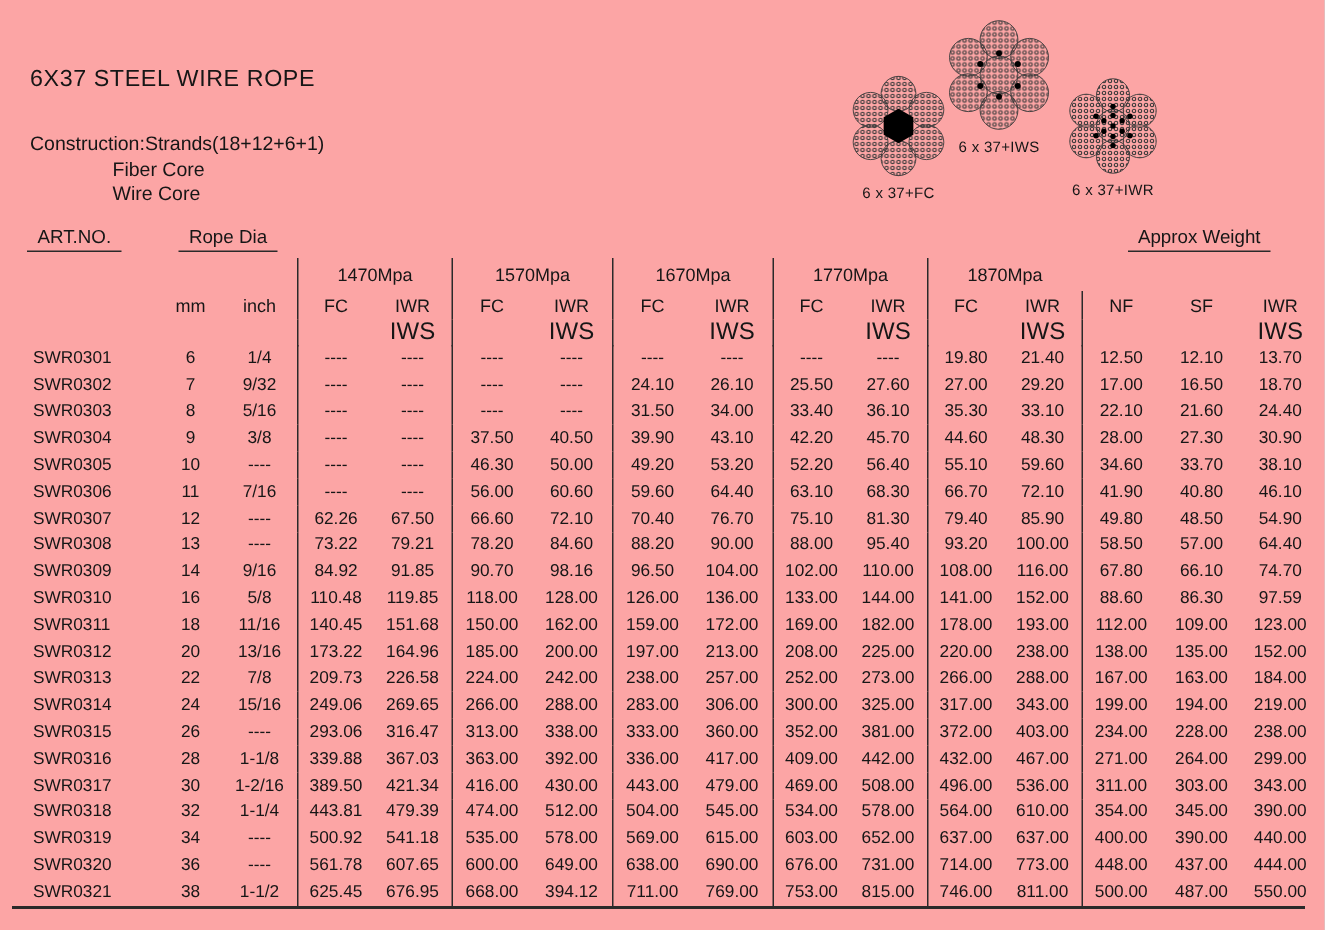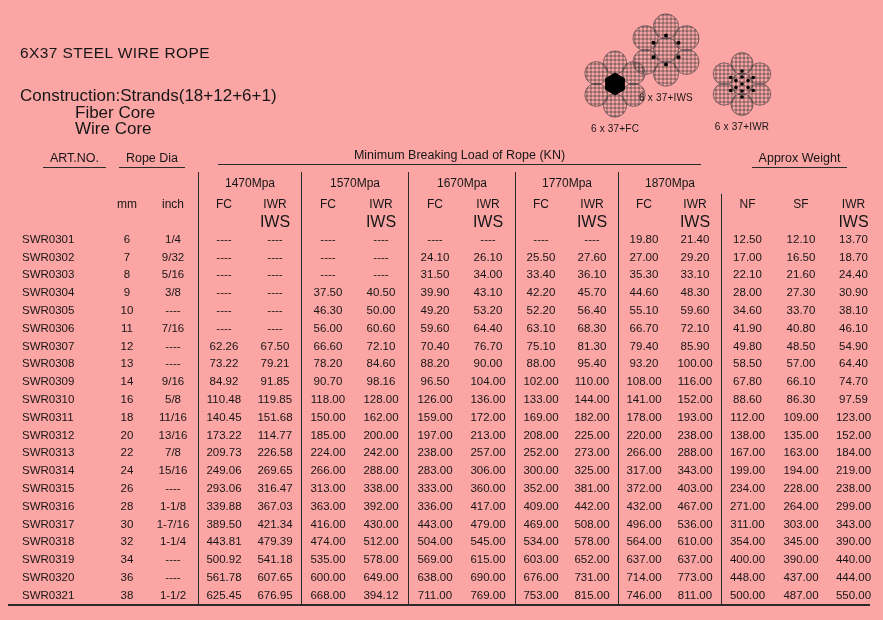--- a/index.html
+++ b/index.html
@@ -1,31 +1,31 @@
 <!DOCTYPE html>
 <html><head>
 <meta charset="utf-8">
 <style>
   html,body{margin:0;padding:0;background:#cfcfcf}
   .page{position:relative;width:883px;height:620px;background:#fca5a5;font-family:"Liberation Sans",sans-serif;color:#161616;overflow:hidden}
   .title{position:absolute;left:20px;top:44px;font-size:15.5px;letter-spacing:.4px}
-  .construction{position:absolute;left:20px;top:88px;font-size:17px;line-height:16.5px}
+  .construction{position:absolute;left:20px;top:88px;font-size:13px;line-height:16.5px}
   .construction .ind{padding-left:55px}
   .diagram{position:absolute;text-align:center}
   .dlabel{font-size:10px;margin-top:1px;letter-spacing:.2px}
   .tablewrap{position:absolute;left:8px;top:146px;width:862px;font-size:11.5px}
   .grid16{display:grid;grid-template-columns:98px 42px 50px 51px 52px 53px 54px 53px 54px 51px 52px 51px 52px 52px 56px 49px}
   .cell{display:flex;align-items:center;justify-content:center;white-space:nowrap;overflow:visible}
   .hrow1{height:26px;font-size:12.5px}
   .hrow2{height:22px;font-size:12px}
   .hrow3{height:19px;font-size:12px}
   .hrow4{height:17px;font-size:16px}
   .gs{border-left:1px solid #2a2a2a}
   .u{border-bottom:1px solid #2a2a2a;padding:0 7px 2px}
-  .artno{justify-content:flex-end;padding-left:10px}
+  .artno{justify-content:flex-start;padding-left:10px}
   .mbl{align-items:flex-start}
   .mblspan{display:block;width:calc(100% - 40px);margin:2px auto 0;text-align:center;border-bottom:1px solid #2a2a2a;padding-bottom:2px}
   .tbody{border-bottom:2px solid #2a2a2a}
   .trow{height:17.8px}
   .trow .cell:first-child{justify-content:flex-start;padding-left:14px}
 </style>
 </head>
 <body>
 
 <div class="page">
@@ -39,21 +39,21 @@
   </div>
 
   <svg width="0" height="0" style="position:absolute">
     <defs>
       <pattern id="dots" width="4" height="4" patternUnits="userSpaceOnUse">
         <circle cx="2" cy="2" r="1.15" fill="none" stroke="#3a3a3a" stroke-width="0.75"></circle>
       </pattern>
     </defs>
   </svg>
 
-  <div class="diagram" style="left:580px;top:50px;width:70px">
+  <div class="diagram" style="left:564px;top:50px;width:70px">
     <svg width="68" height="68" viewBox="0 0 68 68">
       <g stroke="#3a3a3a" stroke-width="0.6" fill="url(#dots)">
         <circle cx="34" cy="12.5" r="11.6"></circle>
           <circle cx="52.6" cy="23.2" r="11.6"></circle>
           <circle cx="52.6" cy="44.8" r="11.6"></circle>
         <circle cx="34" cy="55.5" r="11.6"></circle>
           <circle cx="15.4" cy="44.8" r="11.6"></circle>
           <circle cx="15.4" cy="23.2" r="11.6"></circle>
       </g>
       <polygon points="34,22.5 43.9,28.2 43.9,39.8 34,45.5 24.1,39.8 24.1,28.2" fill="#000"></polygon>
@@ -116,23 +116,20 @@
 
   <div class="tablewrap">
 
     <div class="grid16 hrow1">
       <div class="cell artno">
           <span class="u">ART.NO.</span>
         </div>
       <div class="cell" style="grid-column:2/4">
           <span class="u">Rope Dia</span>
         </div>
-      <div class="cell mbl" style="grid-column:4/14">
-          <span class="mblspan">Minimum Breaking Load of Rope (KN)</span>
-        </div>
       <div class="cell" style="grid-column:14/17">
           <span class="u">Approx Weight</span>
         </div>
     </div>
 
     <div class="grid16 hrow2">
       <div class="cell" style="grid-column:1/4"></div>
       <div class="cell gs" style="grid-column:4/6">1470Mpa</div>
       <div class="cell gs" style="grid-column:6/8">1570Mpa</div>
       <div class="cell gs" style="grid-column:8/10">1670Mpa</div>
@@ -373,21 +370,21 @@
           <div class="cell">193.00</div>
           <div class="cell gs">112.00</div>
           <div class="cell">109.00</div>
           <div class="cell">123.00</div>
         </div>
         <div class="grid16 trow">
           <div class="cell">SWR0312</div>
           <div class="cell">20</div>
           <div class="cell">13/16</div>
           <div class="cell gs">173.22</div>
-          <div class="cell">114.77</div>
+          <div class="cell">164.96</div>
           <div class="cell gs">185.00</div>
           <div class="cell">200.00</div>
           <div class="cell gs">197.00</div>
           <div class="cell">213.00</div>
           <div class="cell gs">208.00</div>
           <div class="cell">225.00</div>
           <div class="cell gs">220.00</div>
           <div class="cell">238.00</div>
           <div class="cell gs">138.00</div>
           <div class="cell">135.00</div>
@@ -461,21 +458,21 @@
           <div class="cell">442.00</div>
           <div class="cell gs">432.00</div>
           <div class="cell">467.00</div>
           <div class="cell gs">271.00</div>
           <div class="cell">264.00</div>
           <div class="cell">299.00</div>
         </div>
         <div class="grid16 trow">
           <div class="cell">SWR0317</div>
           <div class="cell">30</div>
-          <div class="cell">1-7/16</div>
+          <div class="cell">1-2/16</div>
           <div class="cell gs">389.50</div>
           <div class="cell">421.34</div>
           <div class="cell gs">416.00</div>
           <div class="cell">430.00</div>
           <div class="cell gs">443.00</div>
           <div class="cell">479.00</div>
           <div class="cell gs">469.00</div>
           <div class="cell">508.00</div>
           <div class="cell gs">496.00</div>
           <div class="cell">536.00</div>

